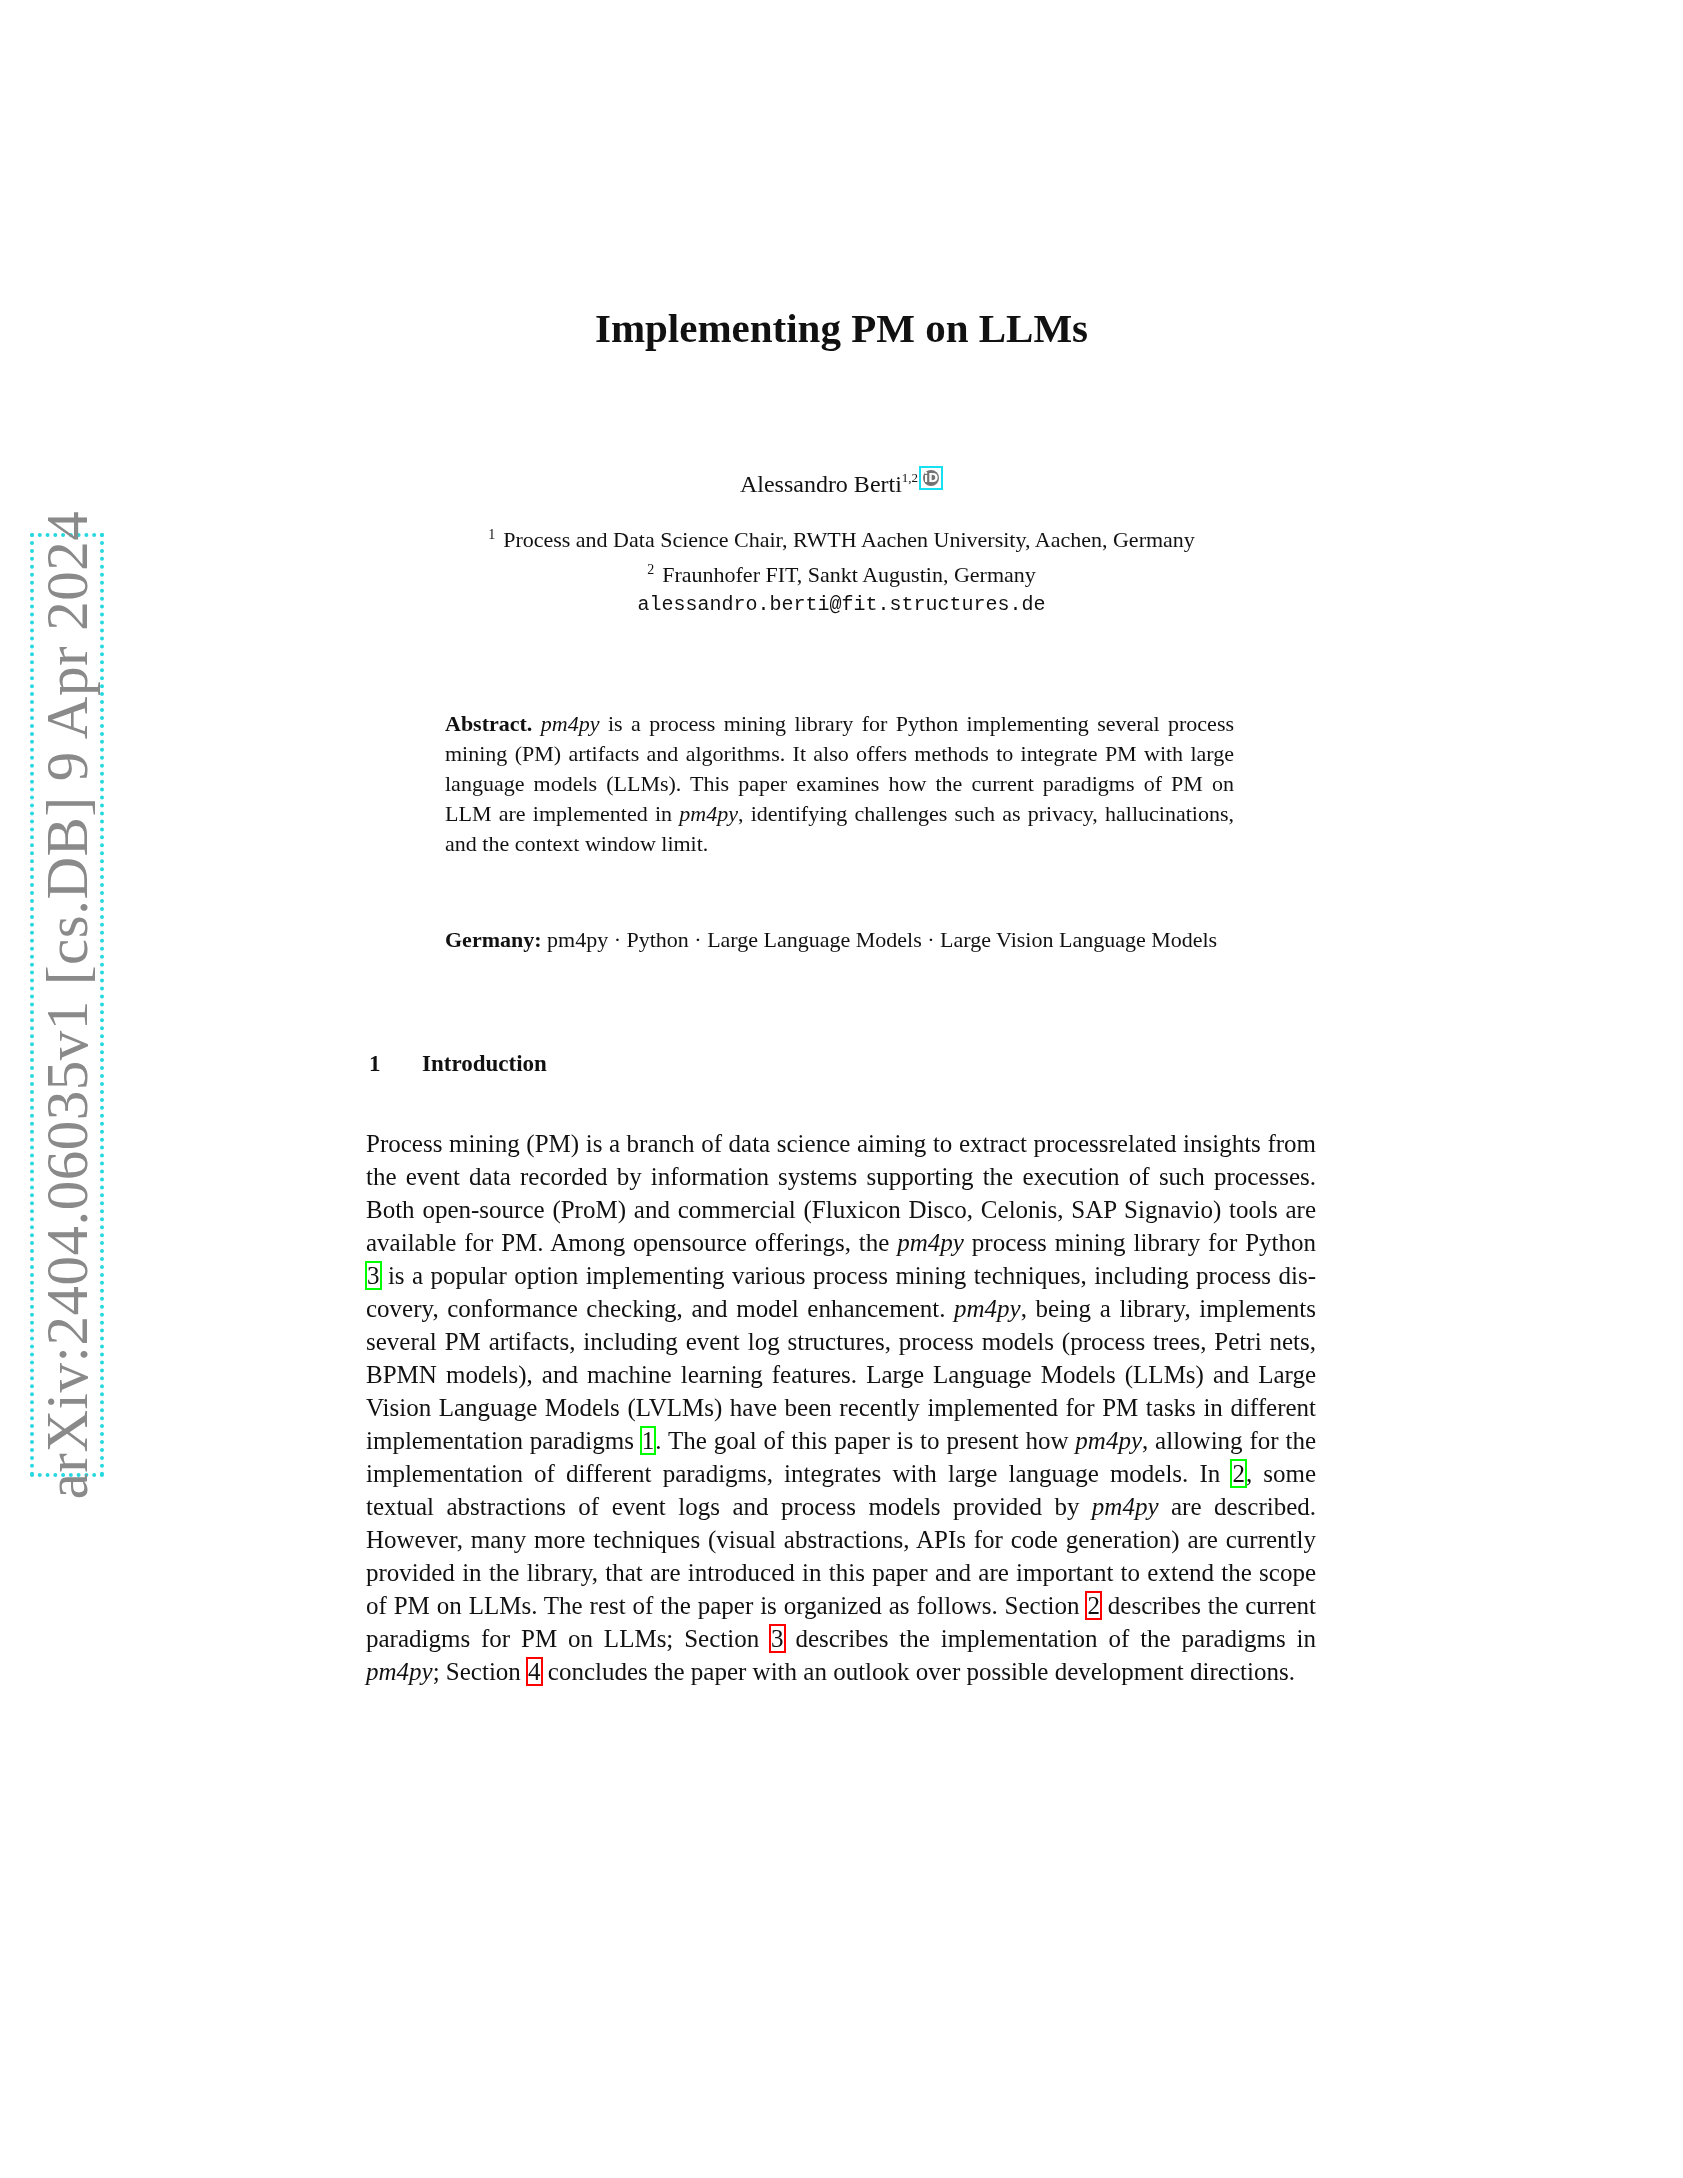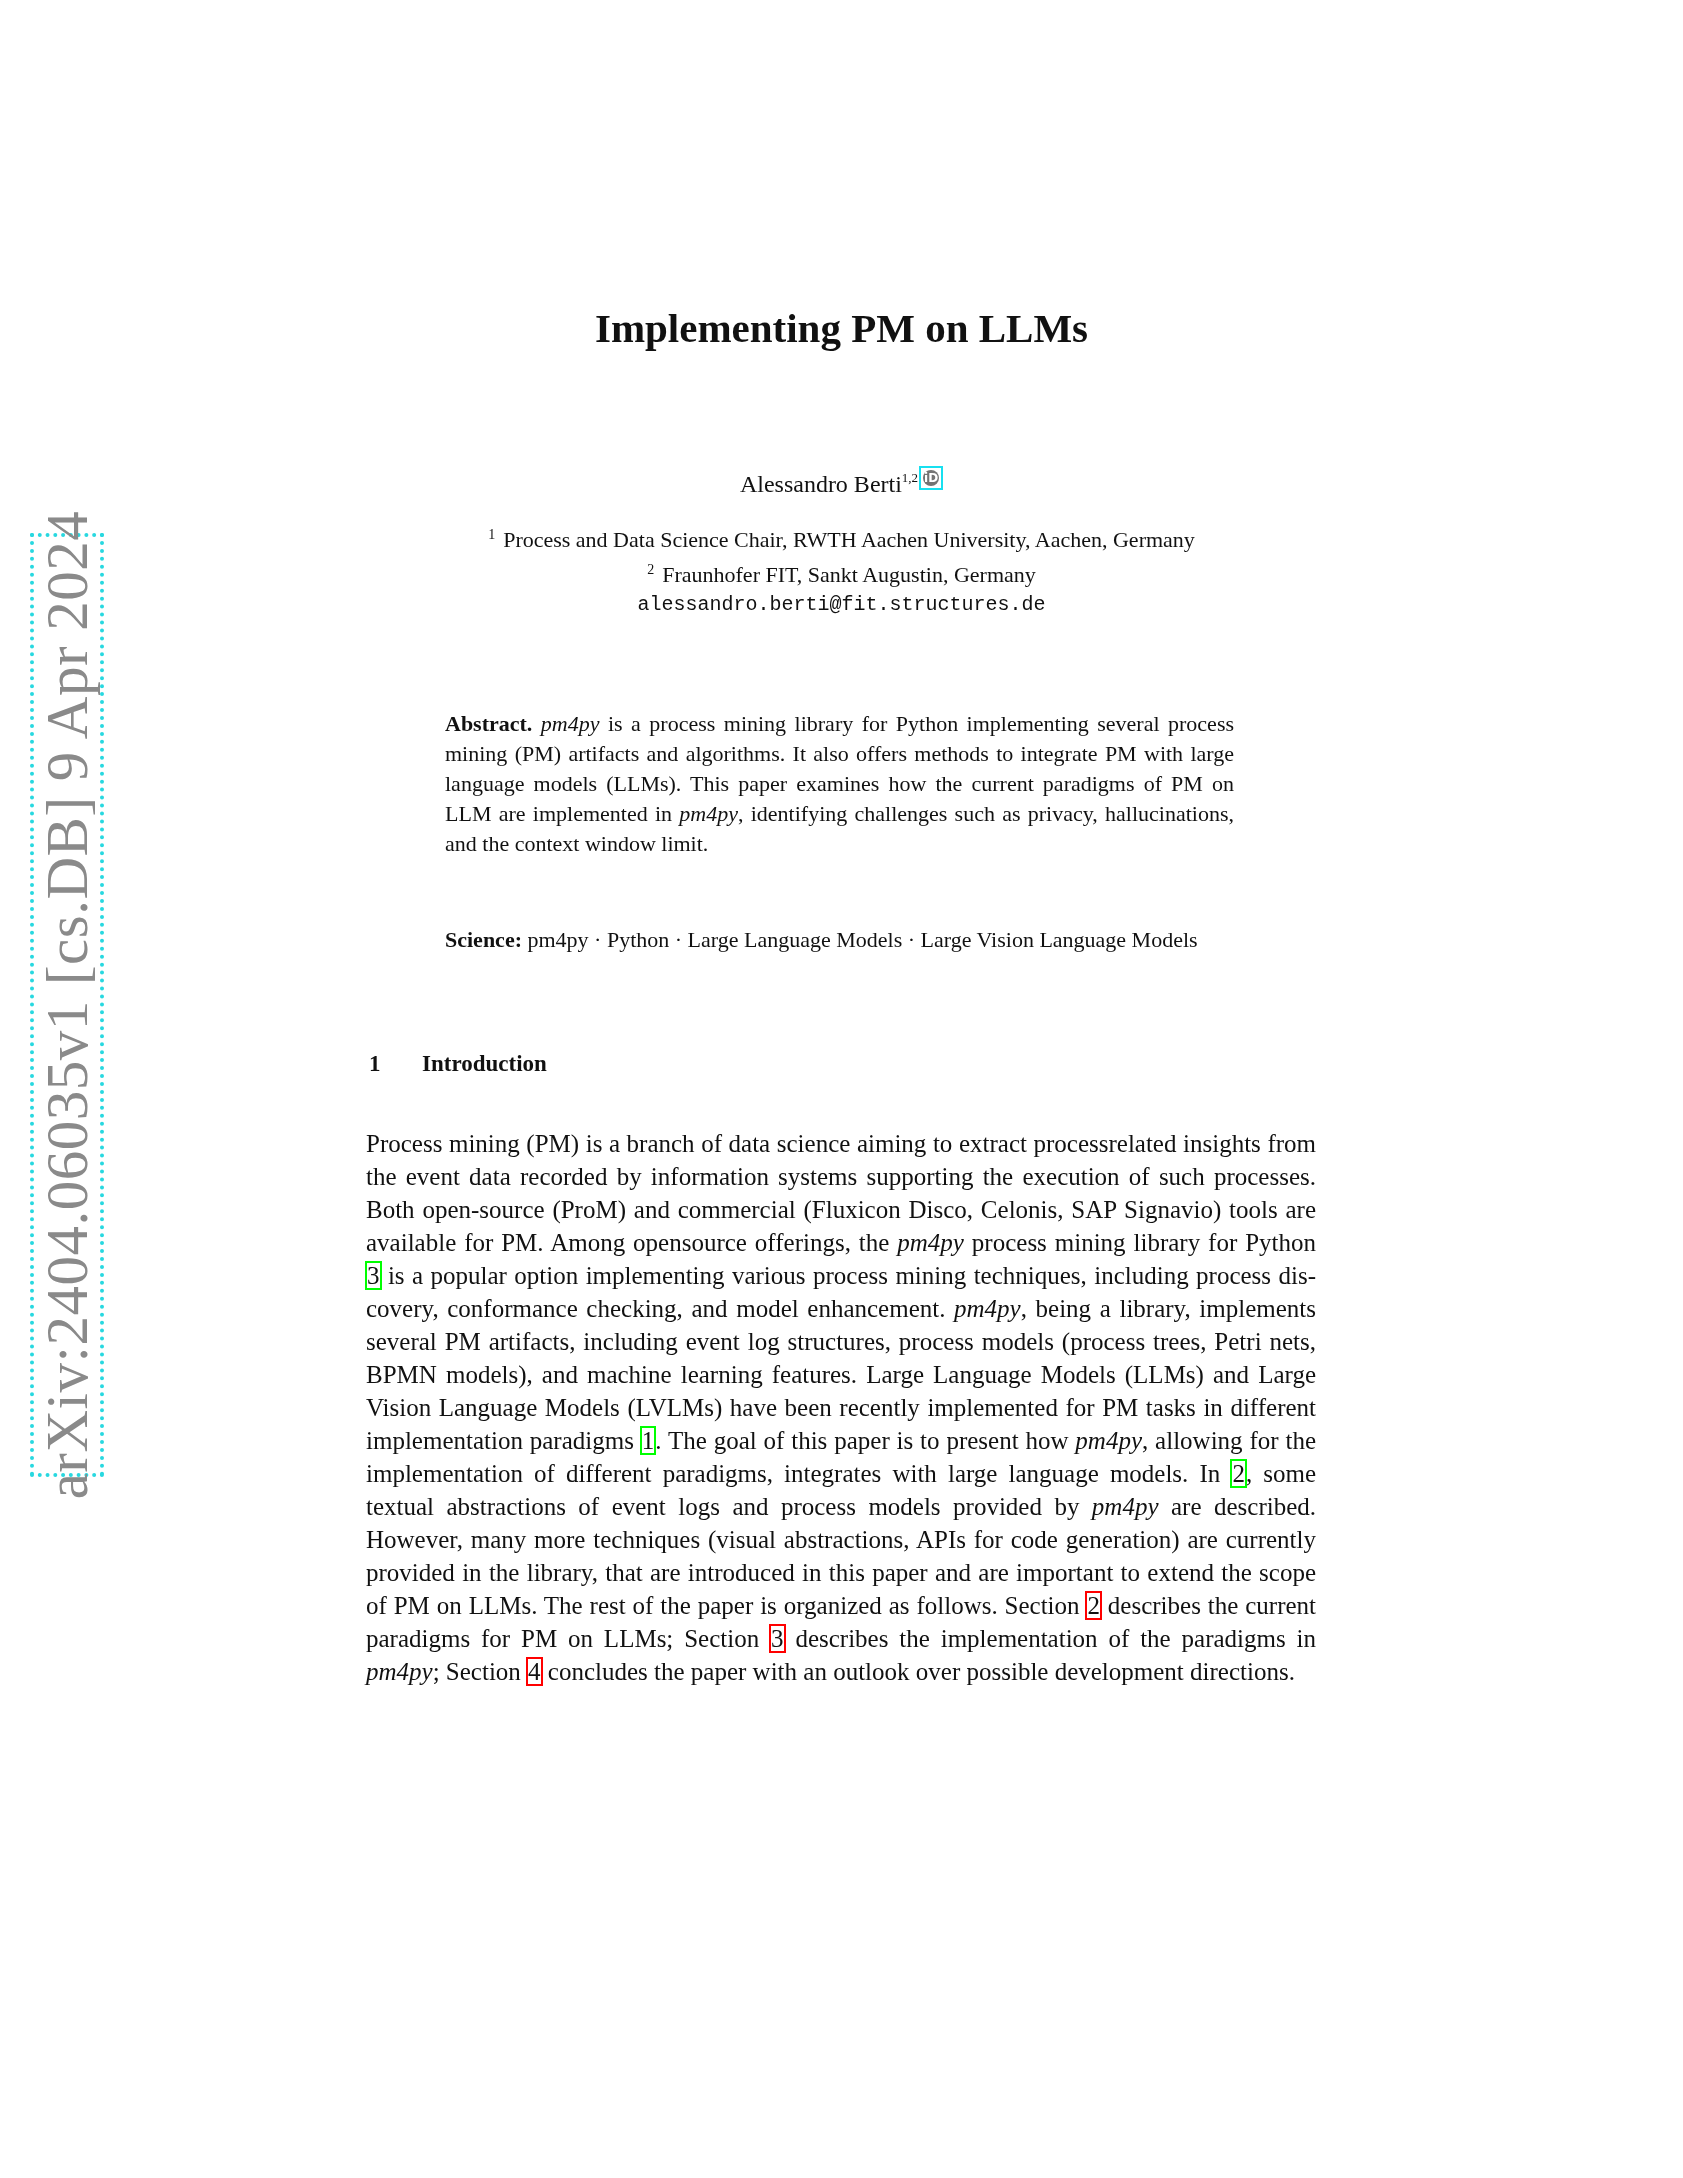--- a/index.html
+++ b/index.html
@@ -59,21 +59,21 @@
   <div><sup>2</sup><span>Fraunhofer FIT, Sankt Augustin, Germany</span></div>
   <div class="email">alessandro.berti@fit.structures.de</div>
 </div>
 
 <div class="abstract">
   <span class="abs-label">Abstract.</span>
   <em>pm4py</em><span> is a process mining library for Python implement­ing several process mining (PM) artifacts and algorithms. It also offers methods to integrate PM with large language models (LLMs). This paper examines how the current paradigms of PM on LLM are implemented in </span><em>pm4py</em><span>, identifying challenges such as privacy, hallucinations, and the context window limit.</span>
 </div>
 
 <div class="keywords">
-  <span class="kw-label">Science:</span>
+  <span class="kw-label">Germany:</span>
   <span>pm4py · Python · Large Language Models · Large Vision Language Models</span>
 </div>
 
 <div class="section-heading">
   <span class="num">1</span><span>Introduction</span>
 </div>
 
 <div class="intro"><span>Process mining (PM) is a branch of data science aiming to extract process­related insights from the event data recorded by information systems support­ing the execution of such processes. Both open-source (ProM) and commercial (Fluxicon Disco, Celonis, SAP Signavio) tools are available for PM. Among open­source offerings, the </span><em>pm4py</em><span> process mining library for Python </span><a class="cite-green">3</a><span> is a popular option implementing various process mining techniques, including process dis­covery, conformance checking, and model enhancement. </span><em>pm4py</em><span>, being a library, implements several PM artifacts, including event log structures, process models (process trees, Petri nets, BPMN models), and machine learning features. Large Language Models (LLMs) and Large Vision Language Models (LVLMs) have been recently implemented for PM tasks in different implementation paradigms </span><a class="cite-green">1</a><span>. The goal of this paper is to present how </span><em>pm4py</em><span>, allowing for the imple­mentation of different paradigms, integrates with large language models. In </span><a class="cite-green">2</a><span>, some textual abstractions of event logs and process models provided by </span><em>pm4py</em><span> are described. However, many more techniques (visual abstractions, APIs for code generation) are currently provided in the library, that are introduced in this paper and are important to extend the scope of PM on LLMs. The rest of the paper is organized as follows. Section </span><a class="ref-red">2</a><span> describes the current paradigms for PM on LLMs; Section </span><a class="ref-red">3</a><span> describes the implementation of the paradigms in </span><em>pm4py</em><span>; Section </span><a class="ref-red">4</a><span> concludes the paper with an outlook over possible development directions.</span></div>
 
 

